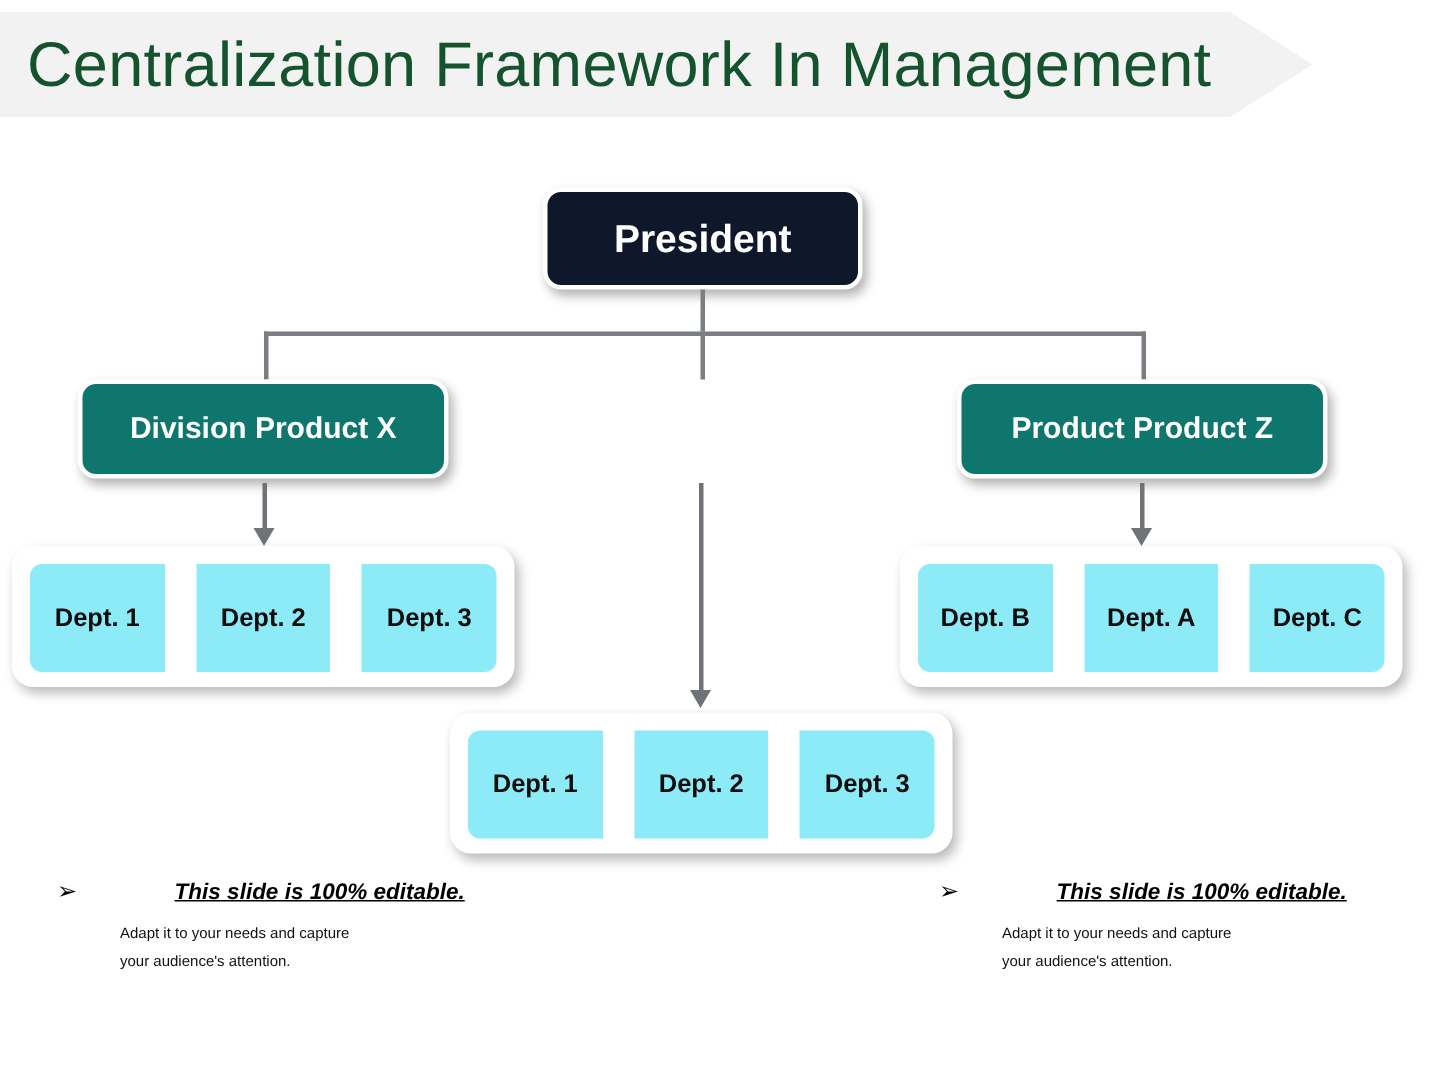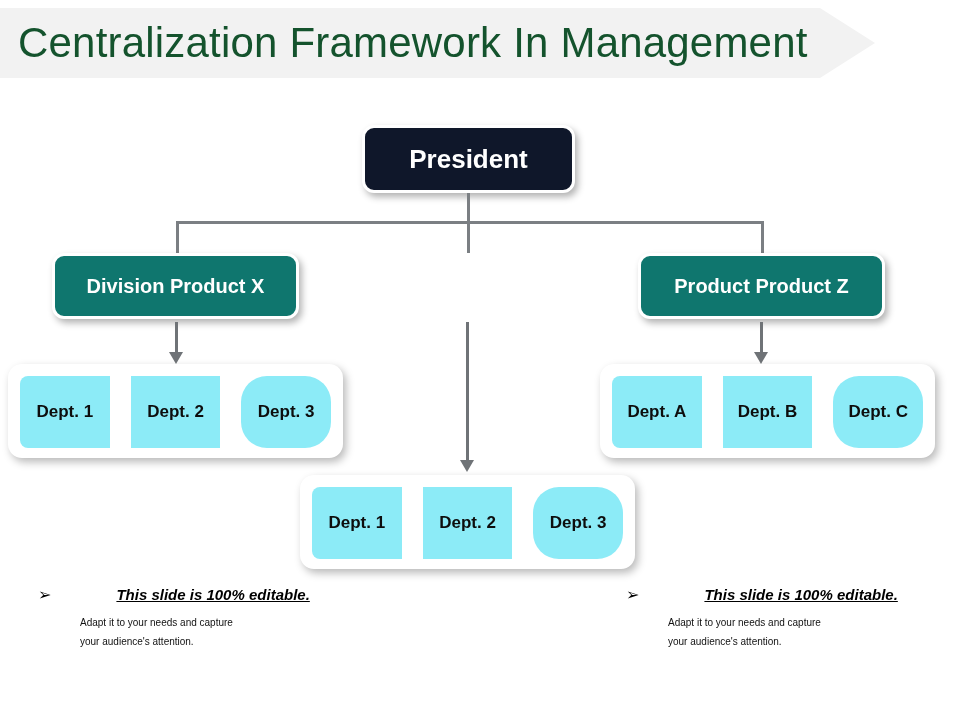--- a/index.html
+++ b/index.html
@@ -116,21 +116,20 @@
     justify-content: center;
     box-sizing: border-box;
   }
   .dept-box:first-child {
     border-top-left-radius: 8px;
     border-bottom-left-radius: 8px;
   }
   .dept-box:last-child {
     border-top-right-radius: 8px;
     border-bottom-right-radius: 8px;
-    border-radius: 26px;
   }
 
   
   .note {
     position: absolute;
     width: 320px;
   }
   .note-head-row {
     display: flex;
     align-items: flex-start;
@@ -201,24 +200,24 @@
     <div class="dept-box">
       <span>Dept. 2</span>
     </div>
     <div class="dept-box">
       <span>Dept. 3</span>
     </div>
   </div>
 
   <div class="dept-group" style="left:600px; top:364px; width:335px; height:94px;">
     <div class="dept-box">
+      <span>Dept. B</span>
+    </div>
+    <div class="dept-box">
       <span>Dept. A</span>
-    </div>
-    <div class="dept-box">
-      <span>Dept. B</span>
     </div>
     <div class="dept-box">
       <span>Dept. C</span>
     </div>
   </div>
 
   <div class="dept-group" style="left:300px; top:475px; width:335px; height:94px;">
     <div class="dept-box">
       <span>Dept. 1</span>
     </div>

